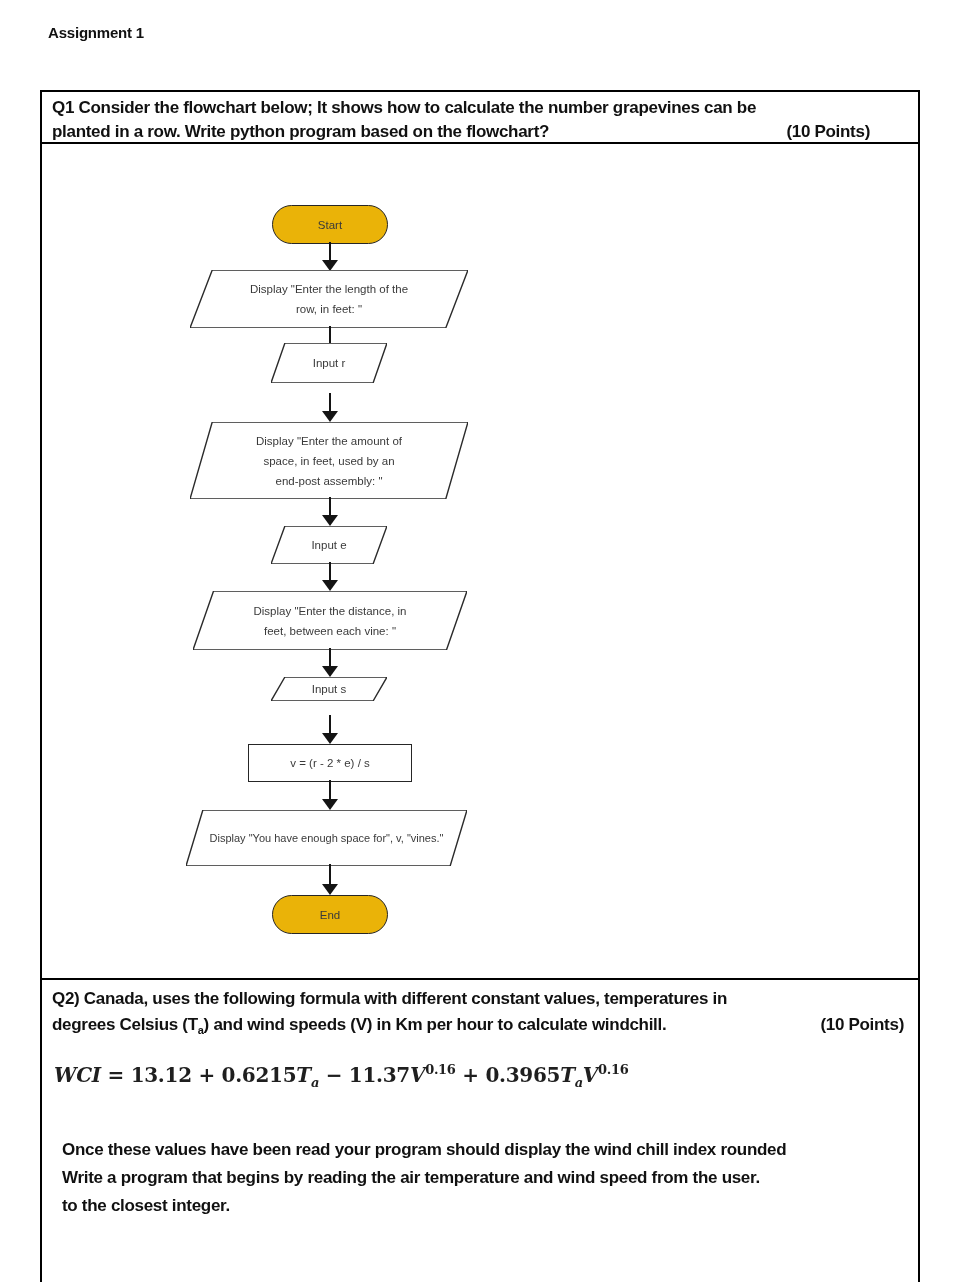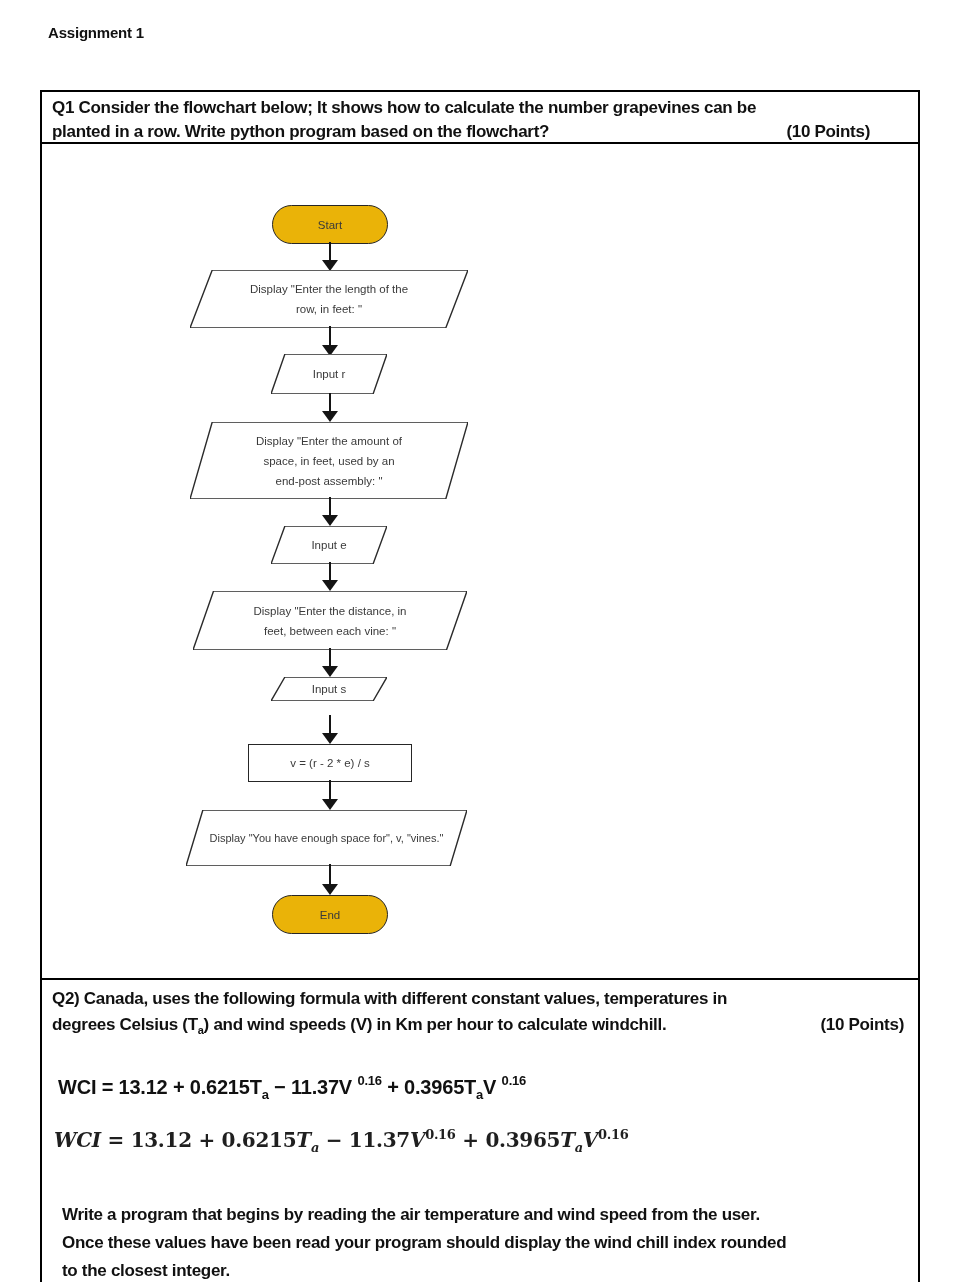--- a/index.html
+++ b/index.html
@@ -79,21 +79,21 @@
         </svg>
       <div class="txt">Display "Enter the length of the</div>
       <div class="txt">row, in feet: "</div>
     </div>
 
     <div class="arrow" style="left:280px;top:184px;height:28px;">
         <div class="line"></div>
         <div class="head"></div>
       </div>
 
-    <div class="node" style="left:229px;top:210px;width:116px;height:40px;">
+    <div class="node" style="left:229px;top:199px;width:116px;height:40px;">
       <svg class="pshape" viewBox="0 0 100 100" preserveAspectRatio="none">
           <polygon points="12,0 100,0 88,100 0,100" vector-effect="non-scaling-stroke"></polygon>
         </svg>
       <div class="txt">Input r</div>
     </div>
 
     <div class="arrow" style="left:280px;top:251px;height:27px;">
         <div class="line"></div>
         <div class="head"></div>
       </div>
@@ -176,24 +176,23 @@
 
   </div>
 
   <div class="q2-section">
     <div>Q2) Canada, uses the following formula with different constant values, temperatures in</div>
     <div class="q2-line2">
       <span><span>degrees Celsius (T</span><sub class="small">a</sub><span>) and wind speeds (V) in Km per hour to calculate windchill.</span></span>
       <span class="q2-points">(10 Points)</span>
     </div>
 
-    <div class="formula-sans"><span>WCI = 13.12 + 0.6215T</span><sub>a</sub><span> − 11.37V </span><sup>0.16</sup><span> + 0.3965T</span><sub>a</sub><span>V </span><sup>0.16</sup></div>
 
     <div class="formula-serif"><span class="v">WCI</span><span> = 13.12 + 0.6215</span><span class="v">T</span><sub>a</sub><span> − 11.37</span><span class="v">V</span><sup>0.16</sup><span> + 0.3965</span><span class="v">T</span><sub>a</sub><span class="v">V</span><sup>0.16</sup></div>
 
     <div class="closing">
+      <div>Once these values have been read your program should display the wind chill index rounded</div>
       <div>Write a program that begins by reading the air temperature and wind speed from the user.</div>
-      <div>Once these values have been read your program should display the wind chill index rounded</div>
       <div>to the closest integer.</div>
     </div>
   </div>
 
 </div>
 
 </body></html>

